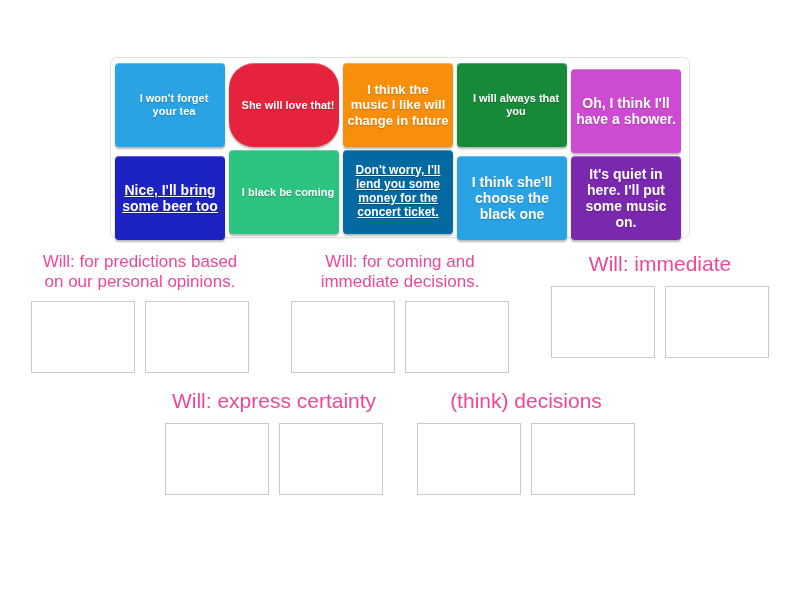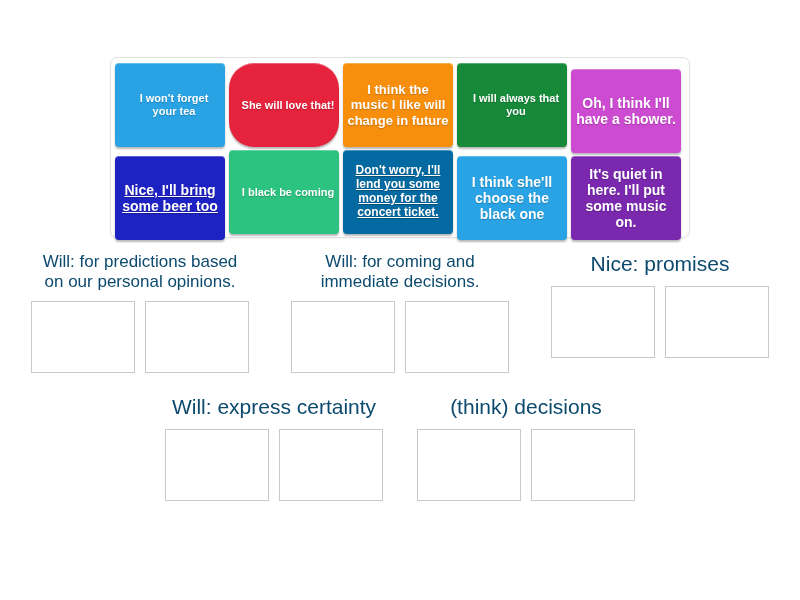--- a/index.html
+++ b/index.html
@@ -82,21 +82,21 @@
     align-items: flex-start;
   }
 
   .cat {
     display: flex;
     flex-direction: column;
     align-items: center;
   }
 
   .cat-label {
-    color: #0c4a6e;
+    color: #ec4899;
     text-align: center;
     line-height: 1.18;
     margin-bottom: 9px;
     white-space: pre-line;
   }
 
   .label-sm { font-size: 17px; }
   .label-lg { font-size: 21px; }
 
   .slots {
@@ -165,28 +165,28 @@
         </div>
         <div class="cat">
           <div class="cat-label label-sm">Will: for coming and
 immediate decisions.</div>
           <div class="slots" style="gap: 10px;">
             <div class="slot"></div>
             <div class="slot"></div>
           </div>
         </div>
         <div class="cat">
-          <div class="cat-label label-lg">Nice: promises</div>
-          <div class="slots" style="gap: 10px;">
-            <div class="slot"></div>
-            <div class="slot"></div>
-          </div>
-        </div>
-      </div>
-    <div class="cat-row" id="cat-row-1" style="gap:34px; margin-top:22px;">
+          <div class="cat-label label-lg">Will: immediate</div>
+          <div class="slots" style="gap: 10px;">
+            <div class="slot"></div>
+            <div class="slot"></div>
+          </div>
+        </div>
+      </div>
+    <div class="cat-row" id="cat-row-1" style="gap:34px; margin-top:16px;">
         <div class="cat">
           <div class="cat-label label-lg">Will: express certainty</div>
           <div class="slots" style="gap: 10px;">
             <div class="slot"></div>
             <div class="slot"></div>
           </div>
         </div>
         <div class="cat">
           <div class="cat-label label-lg">(think) decisions</div>
           <div class="slots" style="gap: 10px;">

